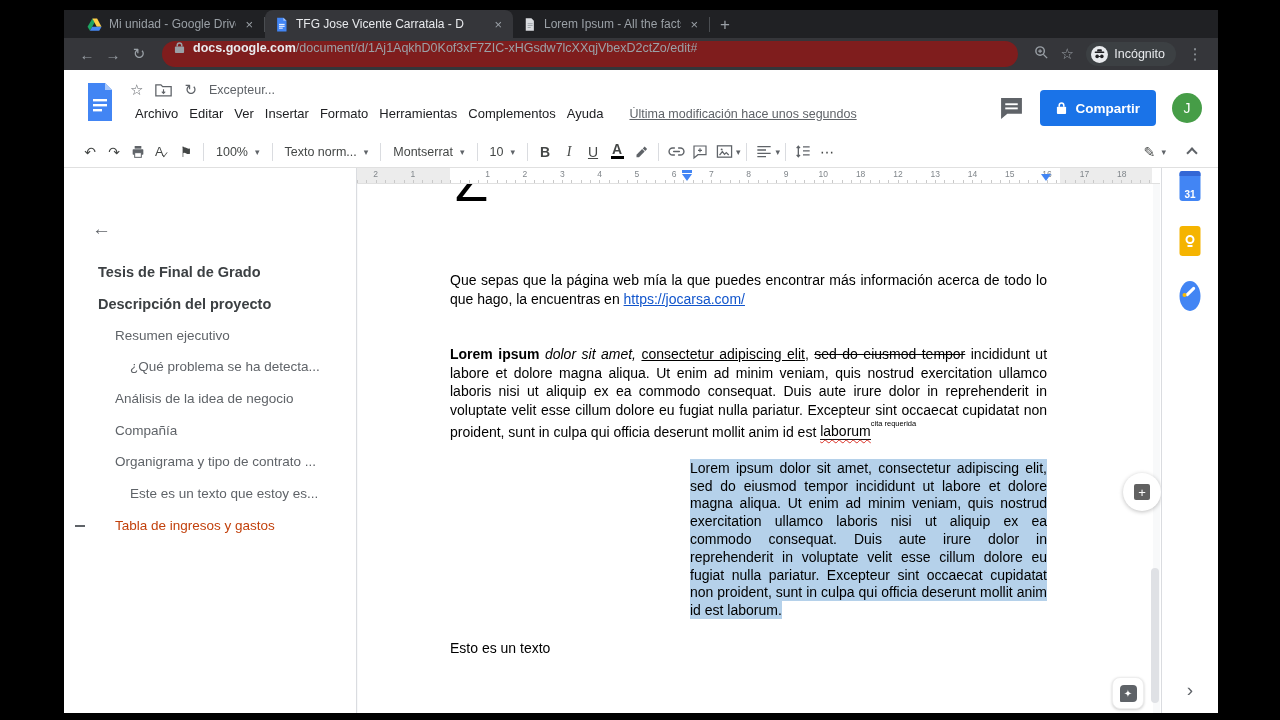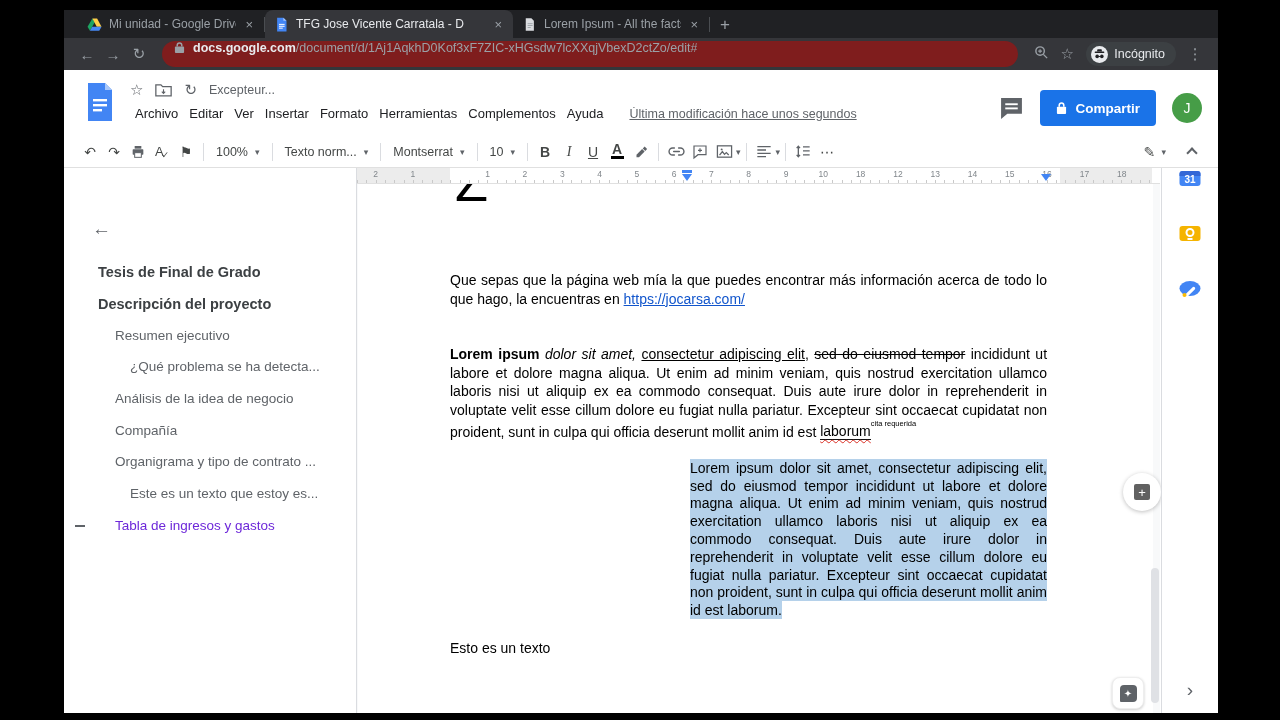--- a/index.html
+++ b/index.html
@@ -76,21 +76,21 @@
 
   
   .outline { position:absolute; left:0; top:0; width:293px; height:100%; background:#fff;
              border-right:1px solid #dadce0; overflow:hidden; }
   .backarrow { position:absolute; left:28px; top:50px; font-size:19px; color:#5f6368; }
   .olist { position:absolute; left:0; top:88px; right:6px; list-style:none; }
   .olist li { height:31.7px; display:flex; align-items:center; white-space:nowrap; overflow:hidden; position:relative; }
   .lv1 { padding-left:34px; font-size:14.5px; font-weight:bold; color:#3c4043; }
   .lv2 { padding-left:51px; font-size:13.5px; color:#5f6368; }
   .lv3 { padding-left:66px; font-size:13.5px; color:#5f6368; }
-  .olist li.active { color:#6d28d9; }
+  .olist li.active { color:#c2410c; }
   .adash { position:absolute; left:11px; top:15px; width:10px; height:2.5px; background:#5f6368; }
 
   
   .docregion { position:absolute; left:293px; top:0; width:803px; height:100%; background:#f8f9fa; }
   .ruler { position:absolute; left:0; top:0; width:100%; height:16px; background:#fff;
            border-bottom:1px solid #e0e0e0; overflow:hidden; }
   .rml { position:absolute; left:0; top:0; width:93px; height:16px; background:#ececec; }
   .rmr { position:absolute; left:703px; top:0; width:92px; height:16px; background:#ececec; }
   .rticks { position:absolute; left:0; top:12px; width:795px; height:3px;
             background:repeating-linear-gradient(90deg,#c9c9c9 0 1px,transparent 1px 9.32px); }
@@ -134,21 +134,21 @@
              border:1px solid #eee; border-radius:8px; box-shadow:0 1px 3px rgba(0,0,0,.2);
              display:flex; align-items:center; justify-content:center; }
   .explore .badge { width:17px; height:17px; background:#5f6368; border-radius:4px 4px 4px 1px;
                     color:#fff; font-size:10px; display:flex; align-items:center; justify-content:center; }
   .vscroll { position:absolute; right:1px; top:400px; width:8px; height:135px; background:#dfe1e5;
              border-radius:4px; }
 
   
   .sidepanel { position:absolute; right:0; top:0; width:57px; height:100%; background:#fff;
                border-left:1px solid #dadce0; }
-  .spi { position:absolute; left:50%; transform:translateX(-50%); width:21px; height:15px; }
+  .spi { position:absolute; left:50%; transform:translateX(-50%); width:21px; height:30px; }
   .cal { top:3px; background:#4285f4; border-radius:3px; color:#fff; font-size:10px; font-weight:bold;
          display:flex; align-items:flex-end; justify-content:center; padding-bottom:1px; }
   .cal::before { content:""; position:absolute; top:0; left:0; right:0; height:5px;
                  background:#3367d6; border-radius:3px 3px 0 0; }
   .keep { top:58px; background:#f5b400; border-radius:3px; display:flex; align-items:center;
           justify-content:center; flex-direction:column; }
   .keep .bulb { width:9px; height:9px; border:2px solid #fff; border-radius:50%; }
   .keep .base { width:5px; height:2px; background:#fff; margin-top:1px; }
   .tasks { top:113px; background:#4285f4; border-radius:50%; }
   .tasks .pen { position:absolute; left:5px; top:9px; width:12px; height:3px; background:#fff;

